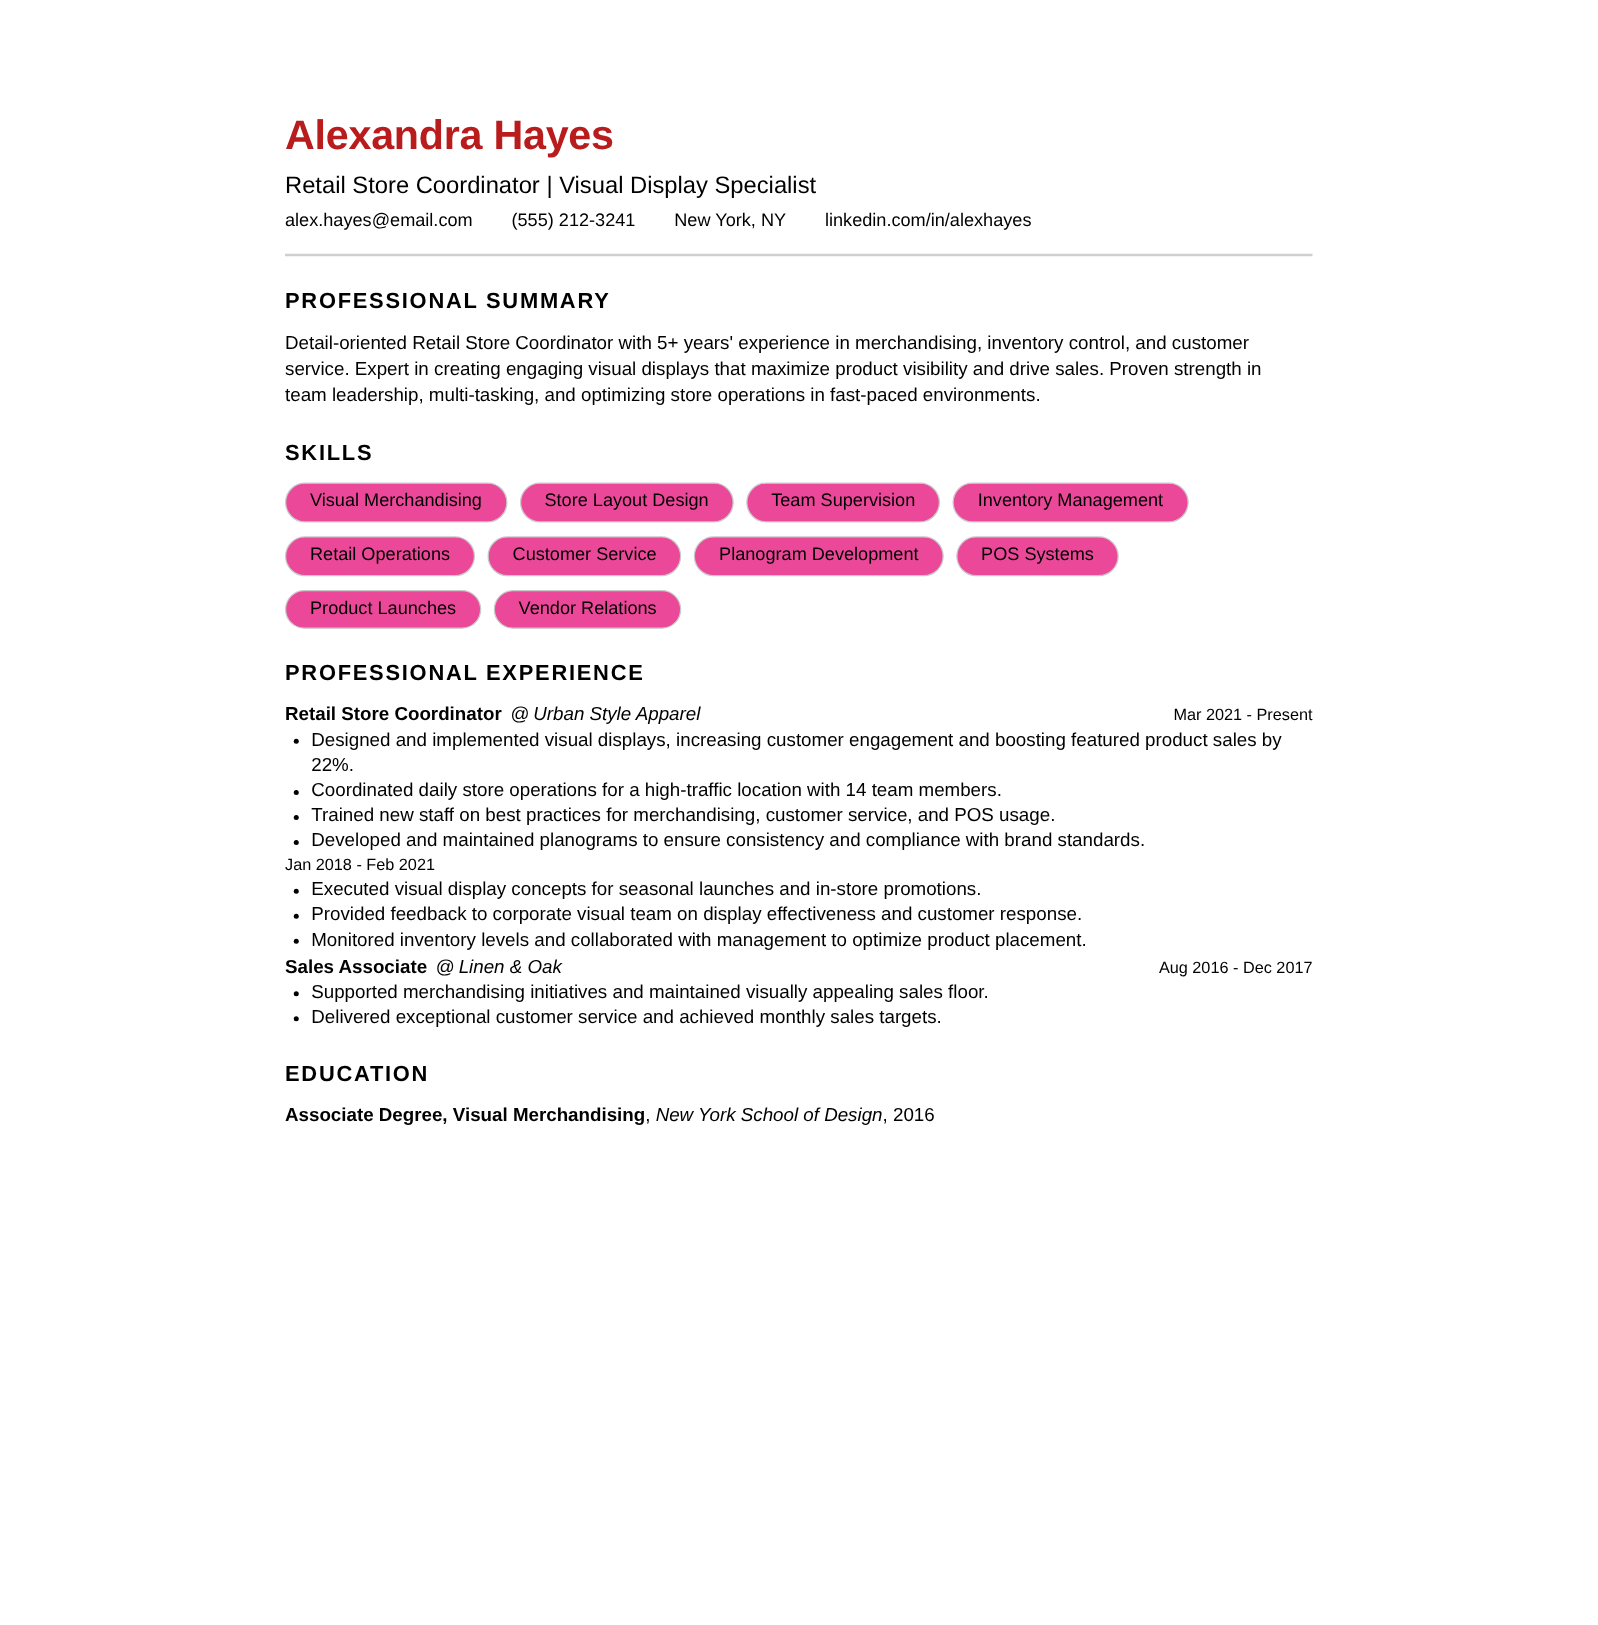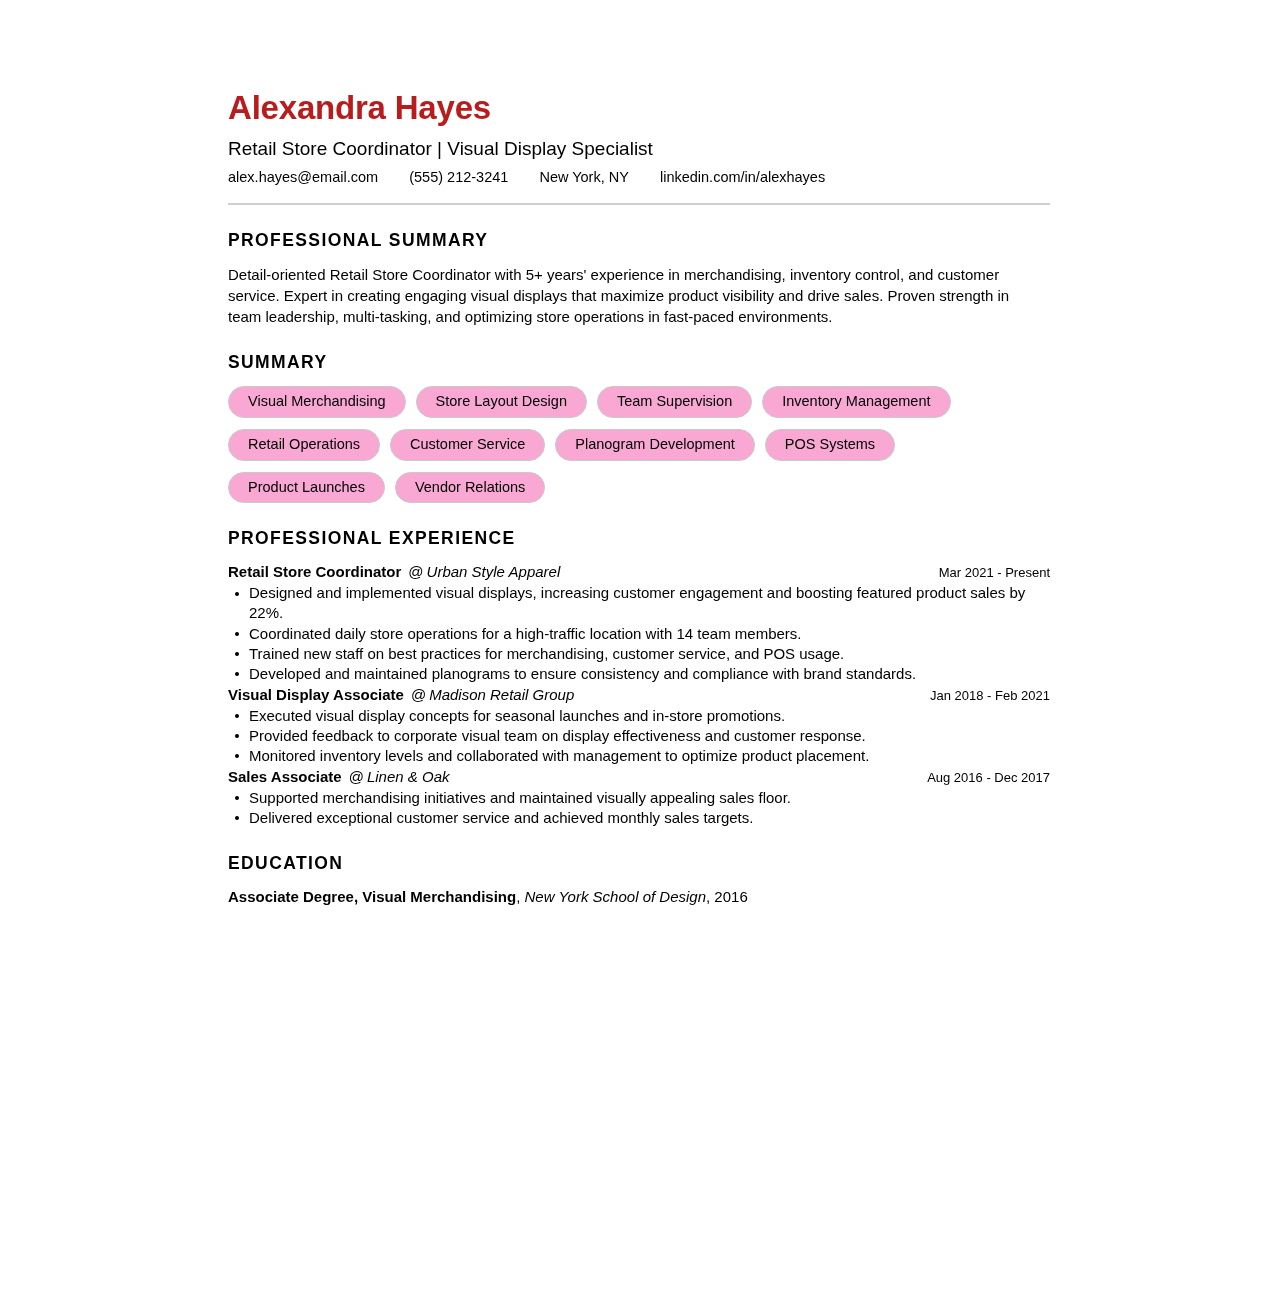--- a/index.html
+++ b/index.html
@@ -90,21 +90,21 @@
   .skill-pill {
     display: inline-flex;
     align-items: center;
     justify-content: center;
     border: 1px solid #c9c9c9;
     border-radius: 999px;
     padding: 6px 19px 7px 19px;
     font-size: 14.5px;
     line-height: 1.15;
     color: #000;
-    background: #f9a8d4;
+    background: #ec4899;
     white-space: nowrap;
   }
 
   
   .job { margin: 0; }
   .job-head {
     display: flex;
     align-items: baseline;
     justify-content: space-between;
     width: 822px;
@@ -192,21 +192,21 @@
       </div>
       <hr class="header-rule">
     </div>
 
     <div class="section">
       <h2 class="section-title">PROFESSIONAL SUMMARY</h2>
       <p class="summary-text">Detail-oriented Retail Store Coordinator with 5+ years' experience in merchandising, inventory control, and customer service. Expert in creating engaging visual displays that maximize product visibility and drive sales. Proven strength in team leadership, multi-tasking, and optimizing store operations in fast-paced environments.</p>
     </div>
 
     <div class="section">
-      <h2 class="section-title">SUMMARY</h2>
+      <h2 class="section-title">SKILLS</h2>
       <div class="skills-wrap">
         <span class="skill-pill">Visual Merchandising</span>
         <span class="skill-pill">Store Layout Design</span>
         <span class="skill-pill">Team Supervision</span>
         <span class="skill-pill">Inventory Management</span>
         <span class="skill-pill">Retail Operations</span>
         <span class="skill-pill">Customer Service</span>
         <span class="skill-pill">Planogram Development</span>
         <span class="skill-pill">POS Systems</span>
         <span class="skill-pill">Product Launches</span>
@@ -227,23 +227,20 @@
         <ul class="bullets">
           <li>Designed and implemented visual displays, increasing customer engagement and boosting featured product sales by 22%.</li>
           <li>Coordinated daily store operations for a high-traffic location with 14 team members.</li>
           <li>Trained new staff on best practices for merchandising, customer service, and POS usage.</li>
           <li>Developed and maintained planograms to ensure consistency and compliance with brand standards.</li>
         </ul>
       </div>
 
       <div class="job">
         <div class="job-head">
-          <div class="job-head-left">
-            <span class="job-title">Visual Display Associate</span><span class="job-at">@</span><span class="job-company">Madison Retail Group</span>
-          </div>
           <div class="job-dates">Jan 2018 - Feb 2021</div>
         </div>
         <ul class="bullets">
           <li>Executed visual display concepts for seasonal launches and in-store promotions.</li>
           <li>Provided feedback to corporate visual team on display effectiveness and customer response.</li>
           <li>Monitored inventory levels and collaborated with management to optimize product placement.</li>
         </ul>
       </div>
 
       <div class="job">

